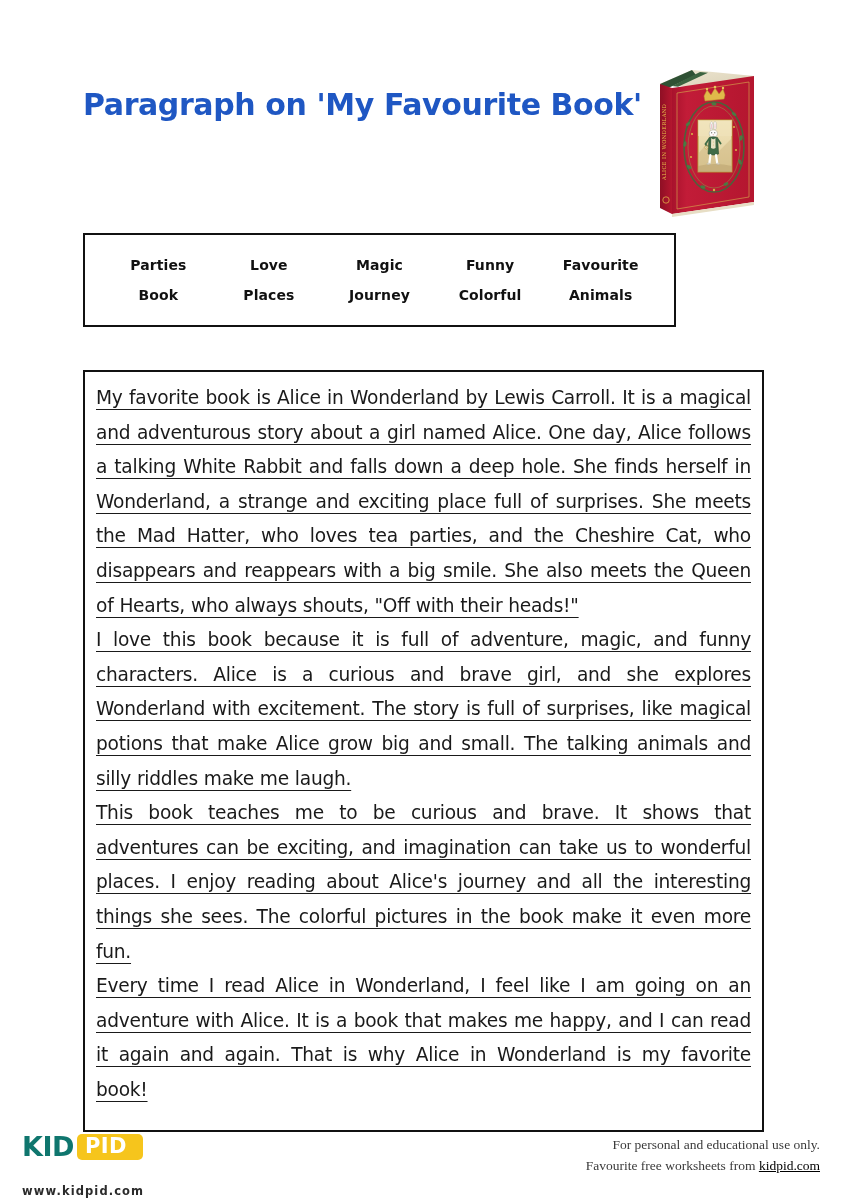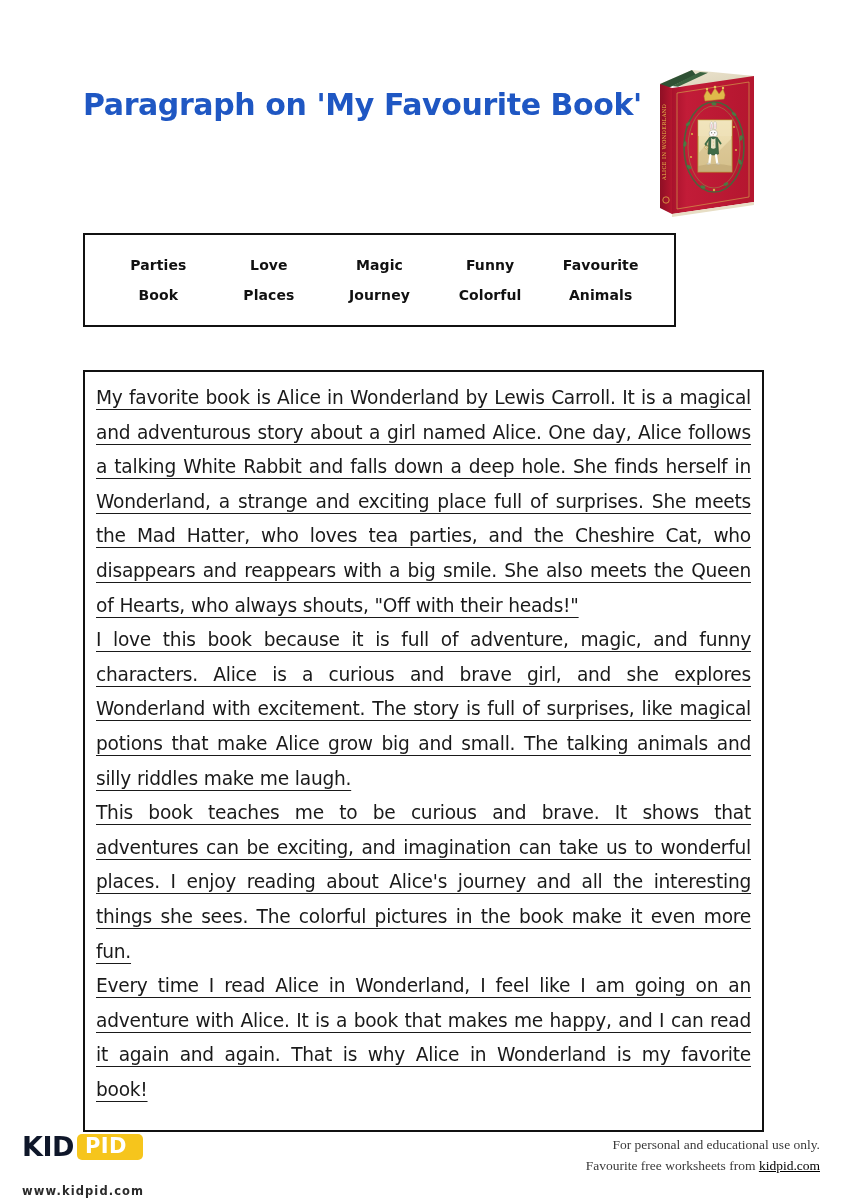--- a/index.html
+++ b/index.html
@@ -129,21 +129,21 @@
 
   .logo-row {
     display: flex;
     align-items: center;
     gap: 3px;
   }
   .logo-kid {
     font-family: "DejaVu Sans", sans-serif;
     font-size: 27px;
     font-weight: bold;
-    color: #0f172a;
+    color: #0f766e;
     letter-spacing: -0.5px;
     line-height: 1;
   }
   .logo-pid {
     font-family: "DejaVu Sans", sans-serif;
     font-size: 21px;
     font-weight: bold;
     color: #ffffff;
     background: #f6c51c;
     border-radius: 5px;

